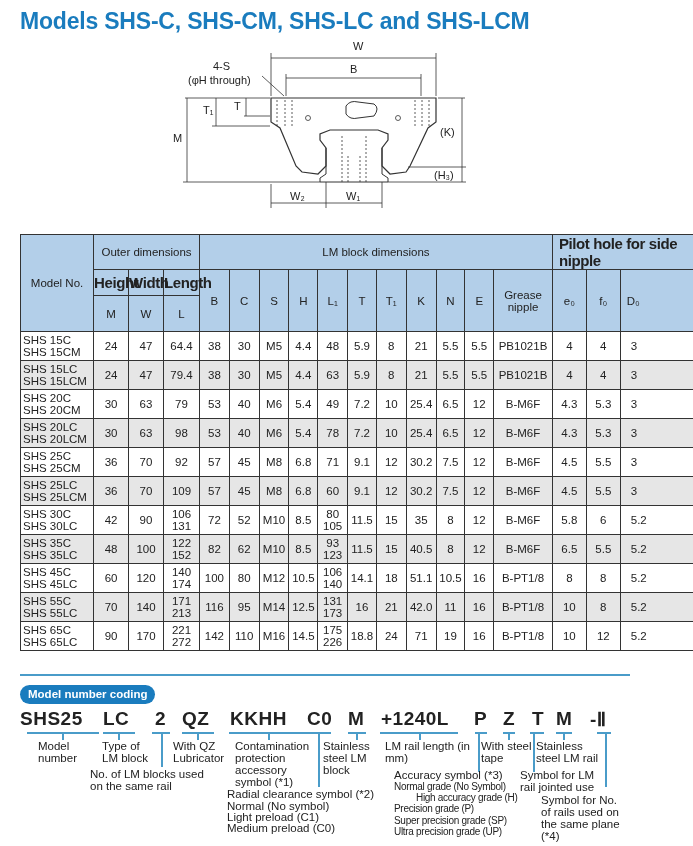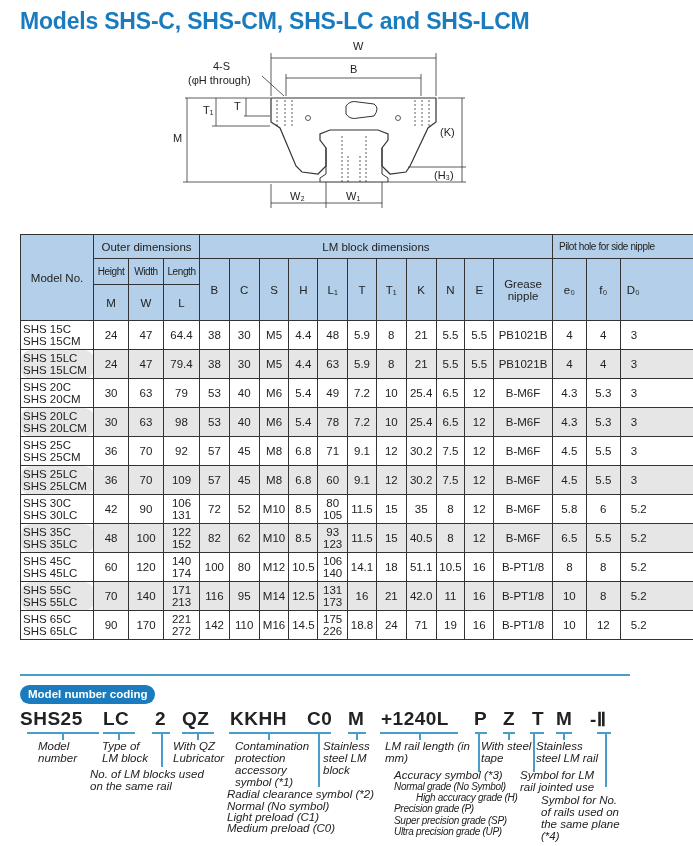--- a/index.html
+++ b/index.html
@@ -12,34 +12,34 @@
   .diagram svg { width: 300px; height: 180px; }
   .dlabel { font-family: "Liberation Sans", sans-serif; font-size: 11px; fill: #222; }
 
   table.spec { position: absolute; left: 20px; top: 234px; border-collapse: collapse; table-layout: fixed; width: 674px; font-size: 11.5px; }
   table.spec td, table.spec th { border: 1px solid #333; text-align: center; vertical-align: middle; padding: 0; font-weight: normal; }
   table.spec th { background: #b3cfe9; color: #222; }
   table.spec tr.grp th { height: 24px; }
   table.spec tr.sub th { height: 26px; }
   table.spec tr.sym th { height: 36px; }
   table.spec th.left { text-align: left; padding-left: 6px; }
-  table.spec th.small { font-size: 10px; letter-spacing: -0.4px; }
+  table.spec th.small { font-size: 15px; letter-spacing: -0.4px; font-weight: bold; }
   table.spec td { height: 29px; line-height: 12px; }
-  table.spec td.model { text-align: left; padding-left: 2px; font-size: 11.5px; line-height: 12px; border-radius: 10px; }
+  table.spec td.model { text-align: left; padding-left: 2px; font-size: 11.5px; line-height: 12px; }
   table.spec td.d0 { text-align: left; padding-left: 10px; }
   table.spec tr.alt td { background: #e6e6e6; }
 
   .rule { position: absolute; left: 20px; top: 674px; width: 610px; height: 2px; background: #4a9cc9; }
 
   .badge { position: absolute; left: 20px; top: 685px; height: 19px; padding: 0 8px; border-radius: 10px; background: #1a7cbe; color: #fff; font-size: 11.5px; font-weight: bold; line-height: 19px; }
 
   .code { position: absolute; top: 708px; font-size: 19px; font-weight: bold; color: #222; letter-spacing: 0.5px; }
   .uline { position: absolute; height: 2px; background: #4a9cc9; }
   .tick { position: absolute; width: 2px; background: #4a9cc9; }
-  .lbl { position: absolute; font-size: 11.5px; line-height: 12px; color: #222; font-style: italic; }
+  .lbl { position: absolute; font-size: 11.5px; line-height: 12px; color: #222; }
   .lbl.sm { font-size: 10px; line-height: 11px; letter-spacing: -0.3px; }
 </style>
 </head>
 <body>
 
 <div class="title">Models SHS-C, SHS-CM, SHS-LC and SHS-LCM</div>
 
 <div class="diagram">
   <svg viewBox="0 0 300 180" xmlns="http://www.w3.org/2000/svg">
     <g stroke="#333" stroke-width="0.8" fill="none">

